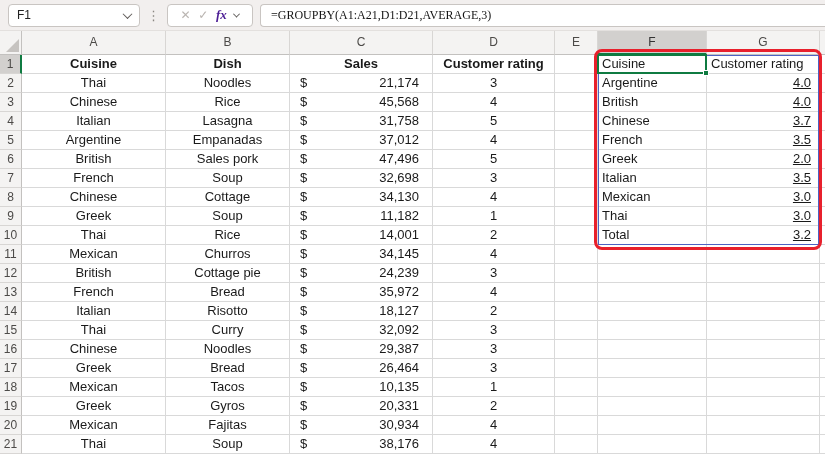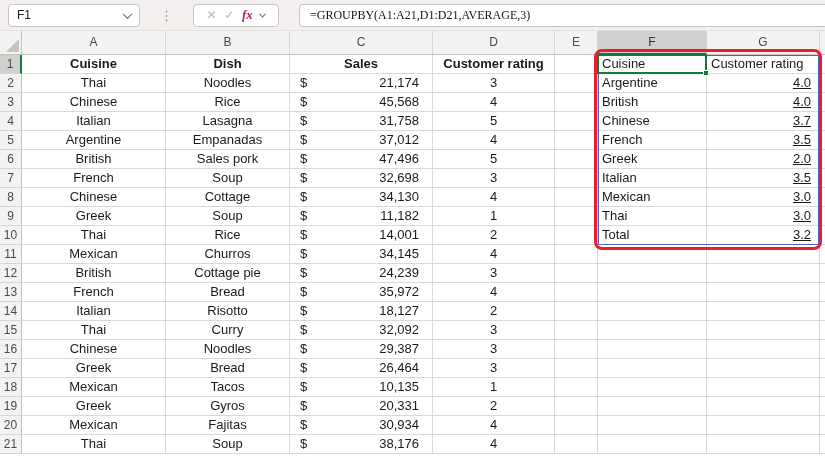--- a/index.html
+++ b/index.html
@@ -1,33 +1,33 @@
 <!DOCTYPE html>
 <html><head>
 <meta charset="utf-8">
 <style>
   * { margin:0; padding:0; box-sizing:border-box; }
   html,body { width:825px; height:456px; overflow:hidden; background:#fff;
               font-family:"Liberation Sans", sans-serif; }
 
   
   .topbar { height:31px; background:#f2efee; border-bottom:1px solid #e3e0de;
-            display:flex; align-items:center; padding:0 0 0 8px; gap:20px; }
+            display:flex; align-items:center; padding:0 0 0 8px; gap:7px; }
   .whitebox { background:#fff; border:1px solid #c9c5c2; border-radius:4px;
               height:23px; display:flex; align-items:center; }
   .namebox { width:132px; padding:0 8px; font-size:12px; color:#222;
              justify-content:space-between; }
   .chev { width:7px; height:7px; border-right:1.5px solid #5f5b58;
           border-bottom:1.5px solid #5f5b58; transform:rotate(45deg) translate(-1px,-1px); }
   .chev.small { width:5px; height:5px; }
   .divdots { color:#8a8681; font-size:13px; letter-spacing:0; }
   .fxbox { width:86px; justify-content:space-evenly; padding:0 5px; }
   .icon-x, .icon-check { color:#b9b4b0; font-size:12px; }
   .icon-fx { font-family:"Liberation Serif", serif; font-style:italic;
-             font-weight:bold; font-size:13px; color:#be185d; }
+             font-weight:bold; font-size:13px; color:#4c1d95; }
   .formulabox { flex:1; border-radius:4px 0 0 4px; border-right:none; padding:0 10px;
                 font-family:Liberation Serif, serif; font-size:12px; color:#141414; }
 
   
   .sheet { position:relative; width:825px; height:423px; background:#fff; }
   .hdr-row { display:flex; height:24px; }
   .hdr-cell { background:#f4f3f2; border-right:1px solid #d8d6d4; border-bottom:1px solid #c3c1bf;
               color:#4c4a48; font-size:12px; text-align:center; line-height:23px; height:24px; }
   .hdr-cell.sel { background:#d2d0ce; border-bottom:2px solid #0f7b41; color:#333; }
   .corner { position:relative; background:#f4f3f2; border-right:1px solid #c3c1bf;

